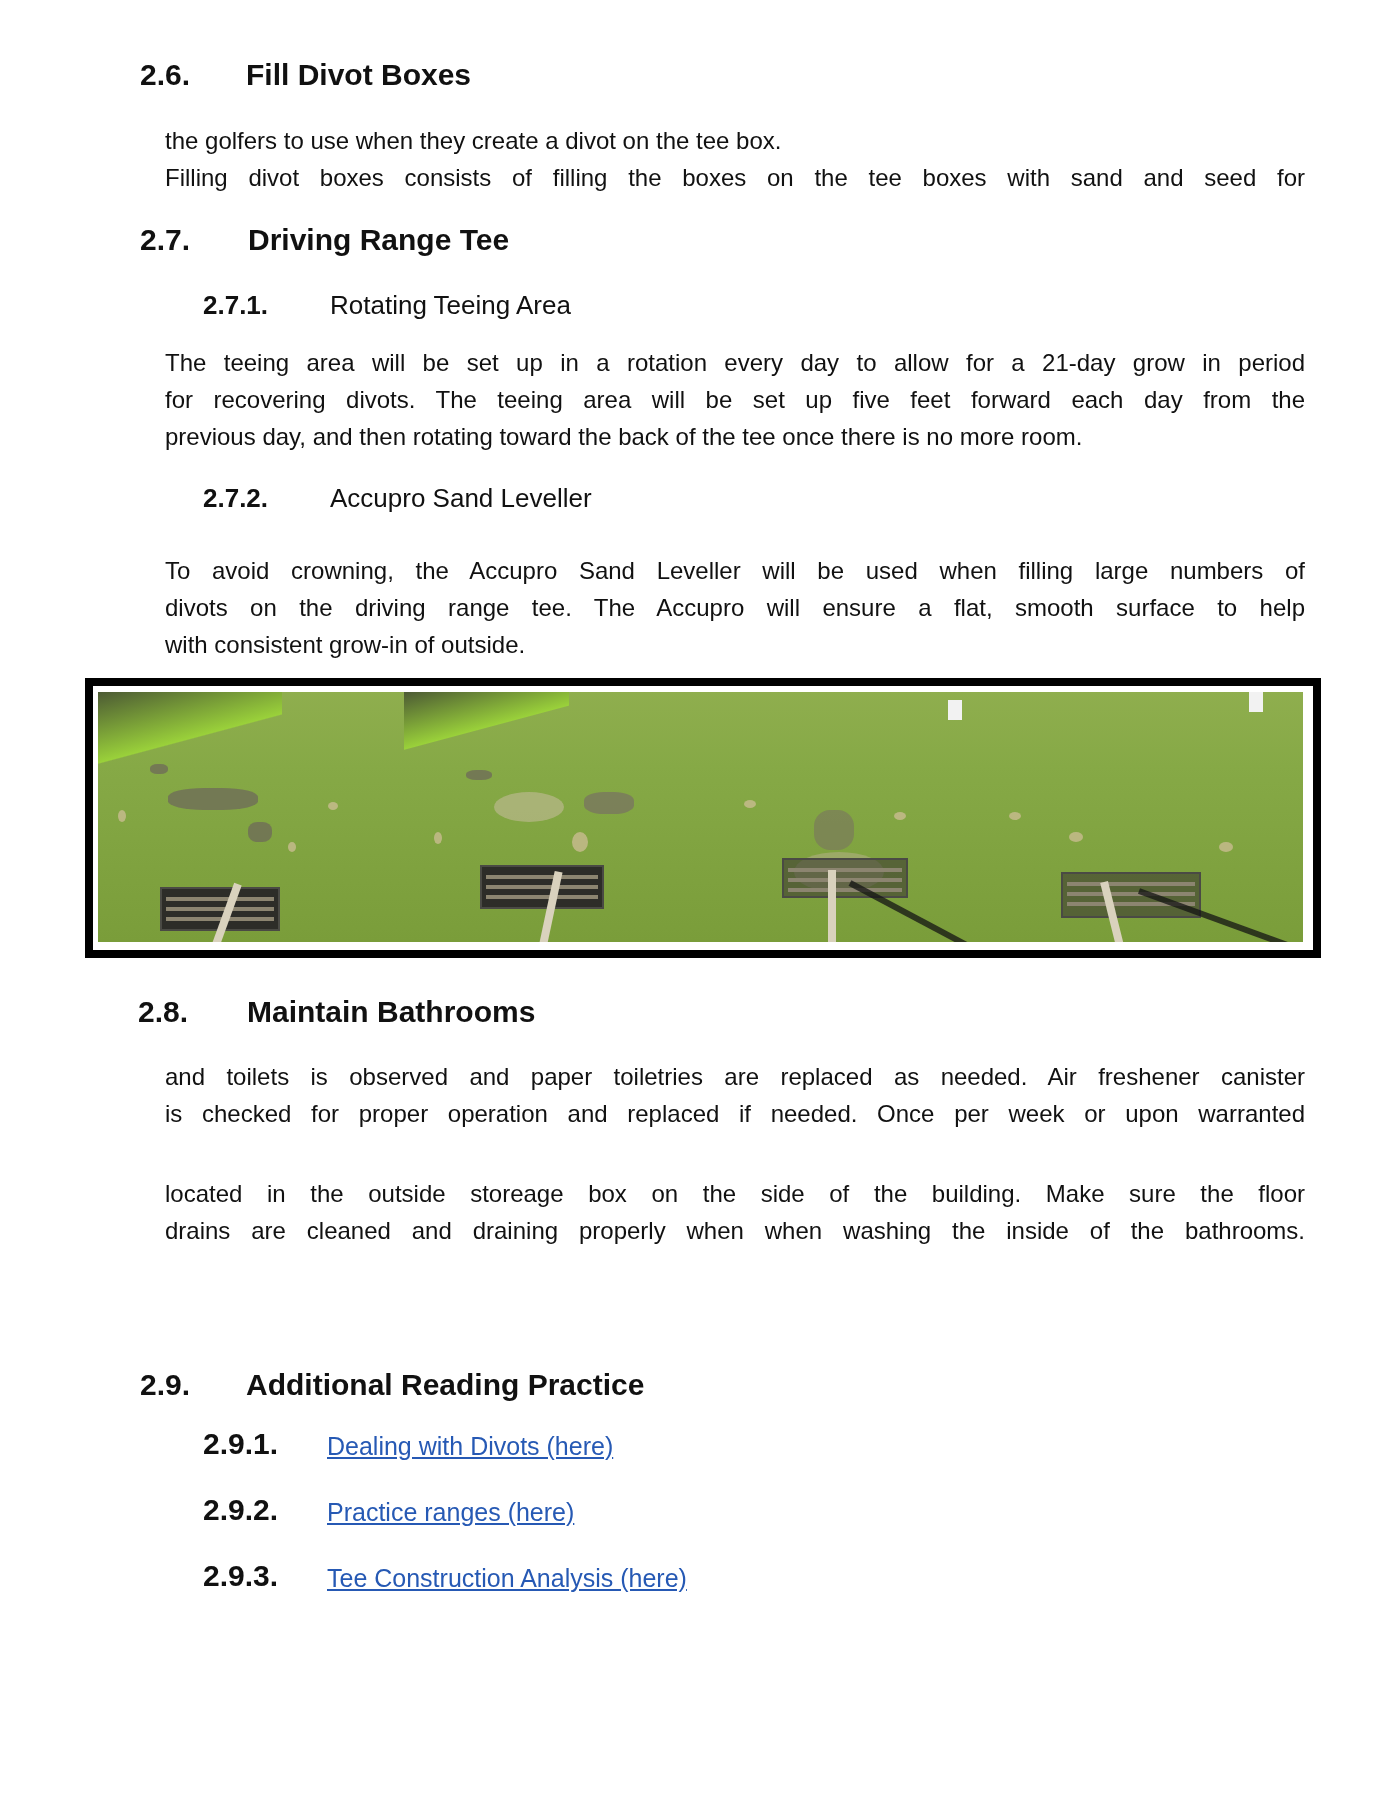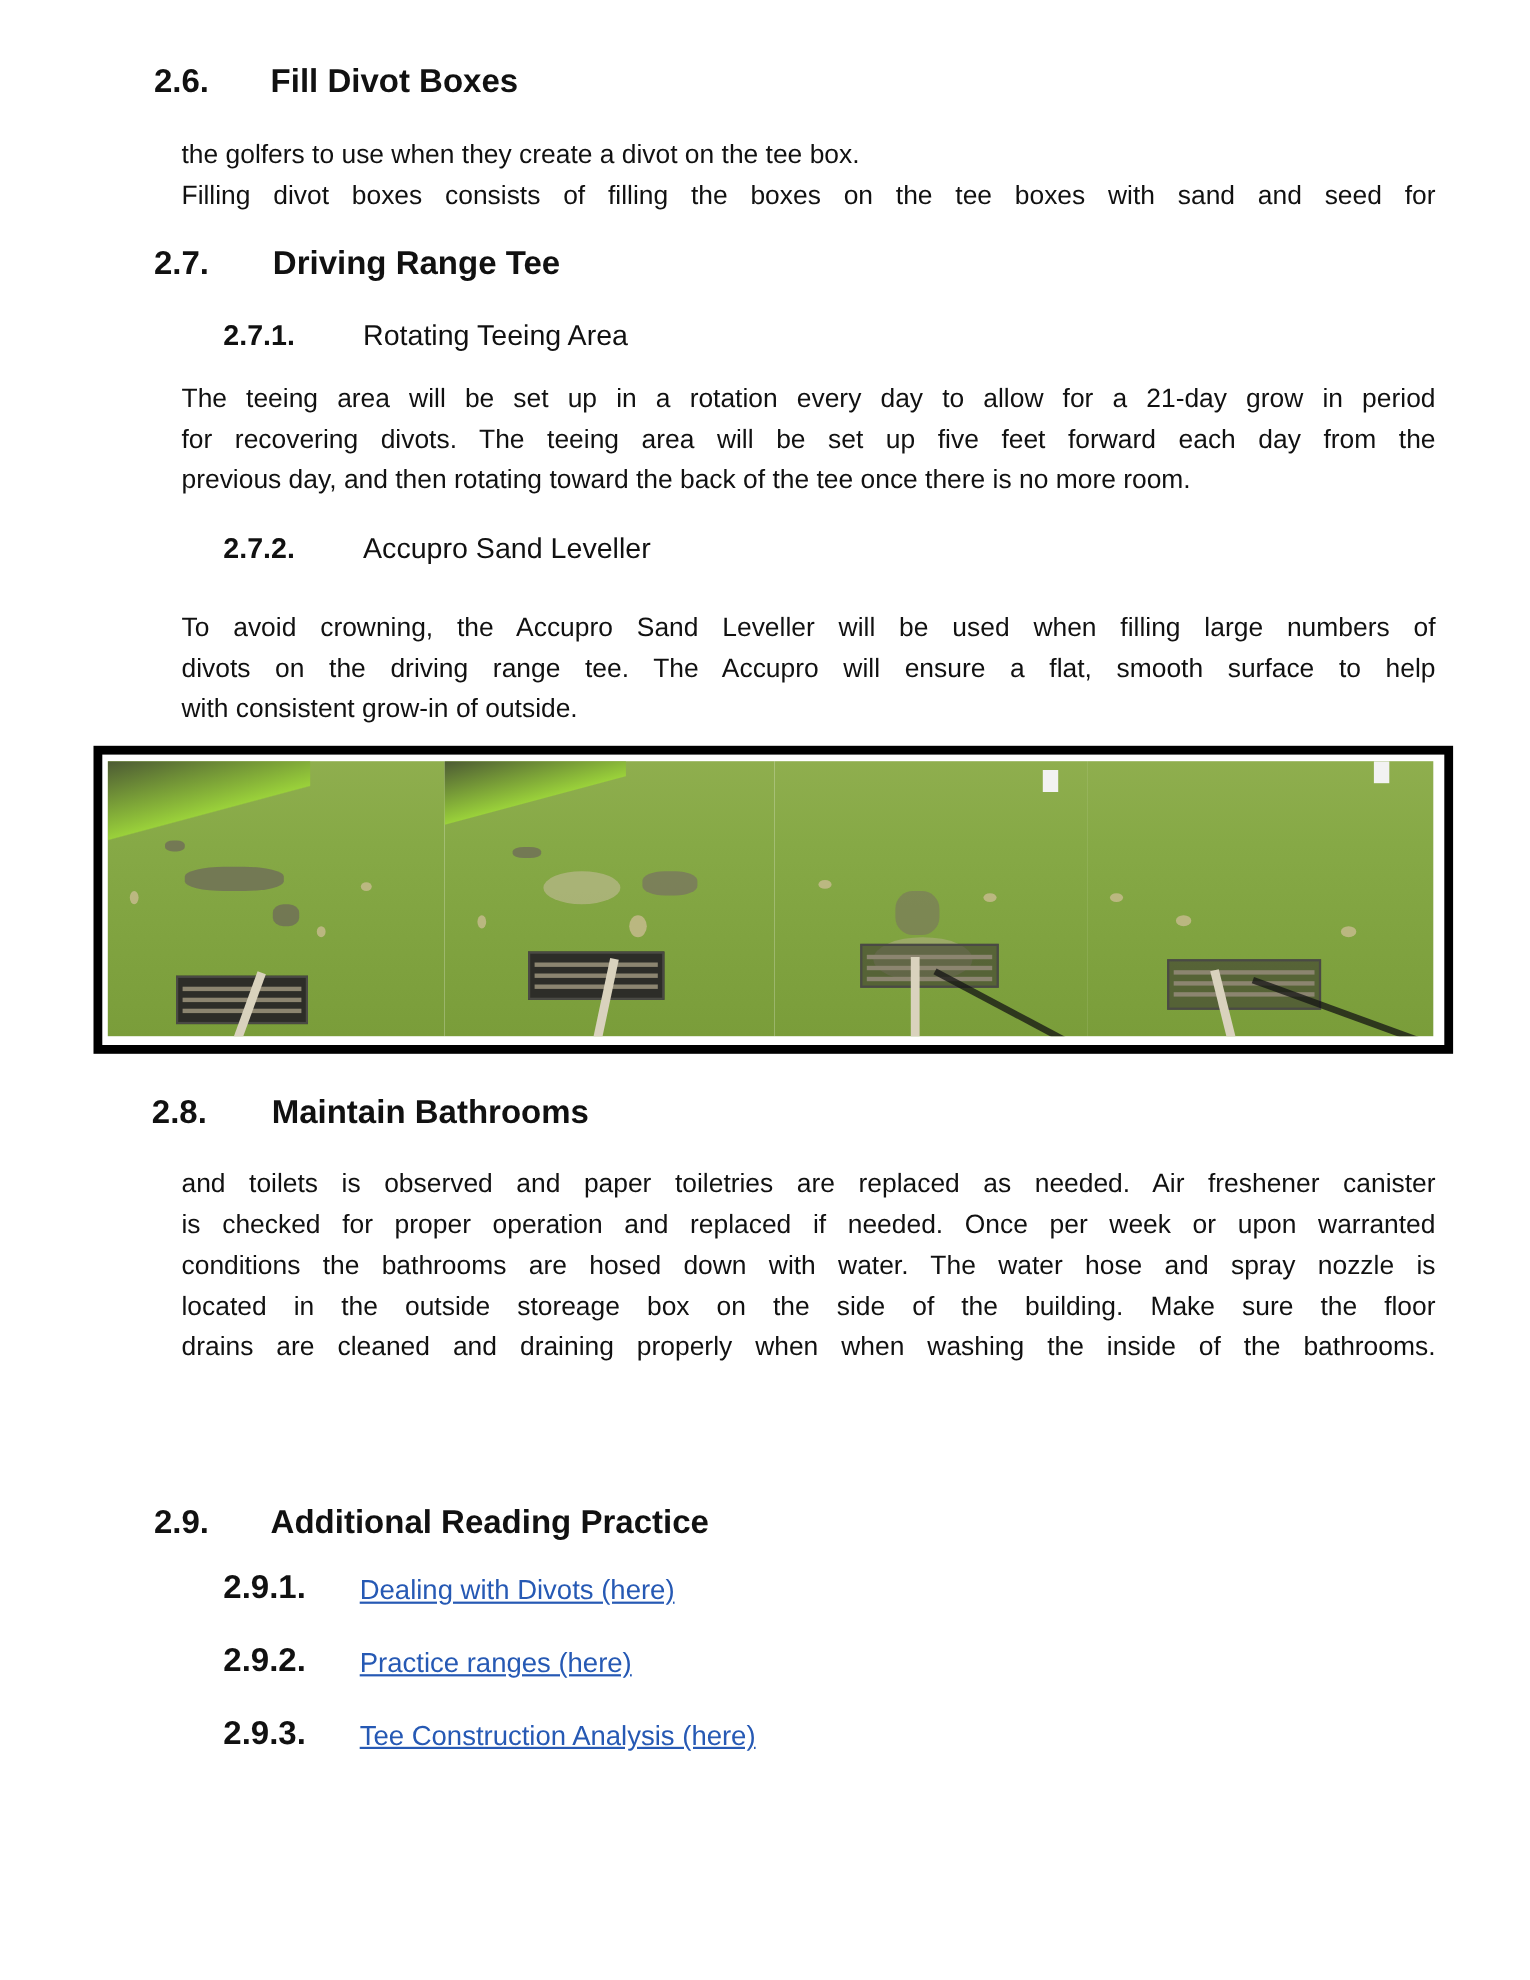--- a/index.html
+++ b/index.html
@@ -125,22 +125,21 @@
   </div>
 </div>
 
 <div class="abs h2" style="left:138px; top:994px; width:600px; height:36px;">
   <span class="num">2.8.</span>
   <span class="title" style="left:109px;">Maintain Bathrooms</span>
 </div>
 <div class="abs para" style="top:1058px;">
   <div class="line" style="white-space: normal;">and toilets is observed and paper toiletries are replaced as needed. Air freshener canister</div>
   <div class="line" style="white-space: normal;">is checked for proper operation and replaced if needed. Once per week or upon warranted</div>
-  <div class="line" style="white-space: normal;">conditions the bathrooms are hosed down with water. The water hose and spray nozzle is</div>
-  <div class="line" style="white-space: normal;">located in the outside storeage box on the side of the building. Make sure the floor</div>
+  <div class="line" style="white-space: normal; margin-top: 43px;">located in the outside storeage box on the side of the building. Make sure the floor</div>
   <div class="line" style="white-space: normal;">drains are cleaned and draining properly when when washing the inside of the bathrooms.</div>
 </div>
 
 <div class="abs h2" style="left:140px; top:1367px; width:700px; height:36px;">
   <span class="num">2.9.</span>
   <span class="title" style="left:106px;">Additional Reading Practice</span>
 </div>
 
 <div class="abs sub4" style="left:186px; top:1426px; width:700px; height:36px;">
   <span class="num">2.9.1.</span>

